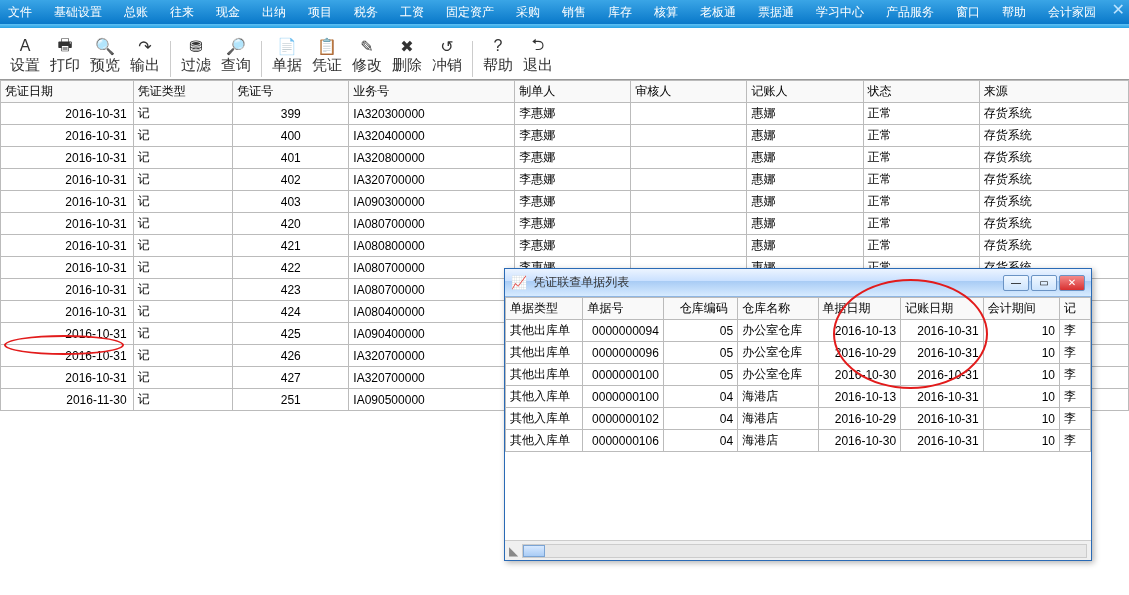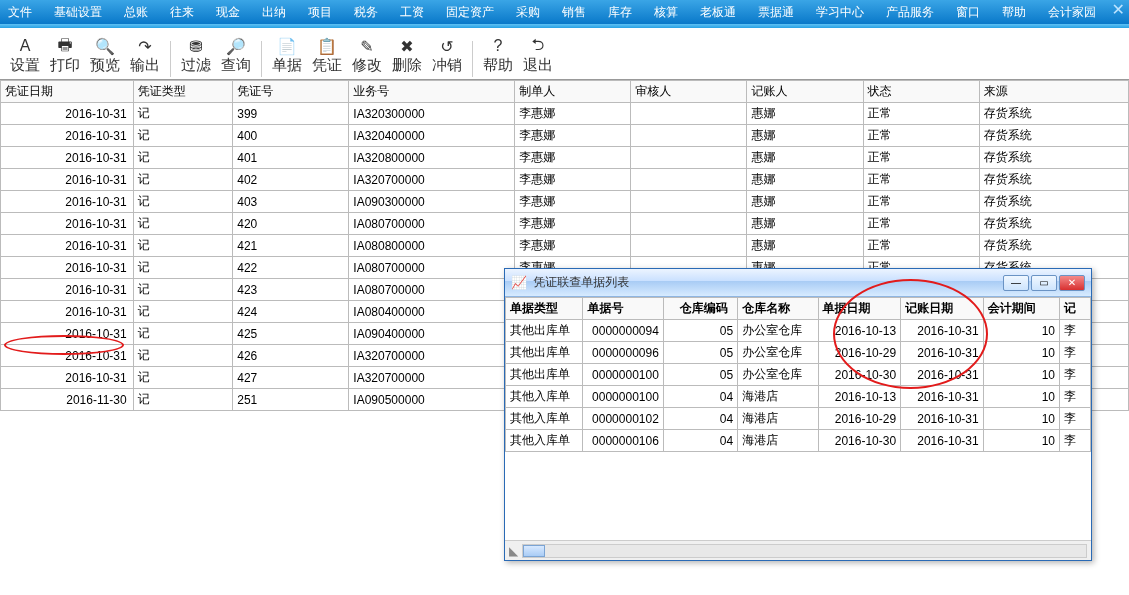--- a/index.html
+++ b/index.html
@@ -72,21 +72,21 @@
       font-size: 12px;
       height: 18px;
       text-align: left;
       white-space: nowrap;
       overflow: hidden;
     }
     .main-grid th {
       background: #f9f9f9;
       font-weight: normal;
     }
-    .main-grid td.num { text-align: left; }
+    .main-grid td.num { text-align: center; }
     .main-grid td.date { text-align: right; padding-right: 6px; }
     .circle-red {
       position: absolute;
       border: 2px solid #e21b1b;
       border-radius: 50%;
       pointer-events: none;
     }
     .popup-window {
       position: absolute;
       left: 504px;
@@ -124,21 +124,21 @@
     .popup-body table { border-collapse: collapse; width: 100%; }
     .popup-body th, .popup-body td {
       border: 1px solid #bbb;
       padding: 2px 4px;
       font-size: 12px;
       height: 17px;
       white-space: nowrap;
       overflow: hidden;
       text-align: left;
     }
-    .popup-body th { background: #f9f9f9; font-weight: bold; }
+    .popup-body th { background: #f9f9f9; font-weight: normal; }
     .popup-body td.num { text-align: right; }
     .popup-status {
       height: 20px;
       border-top: 1px solid #ccc;
       background: #f0f0f0;
       display: flex;
       align-items: center;
       padding: 0 4px;
     }
     .popup-status .scroll-track {

